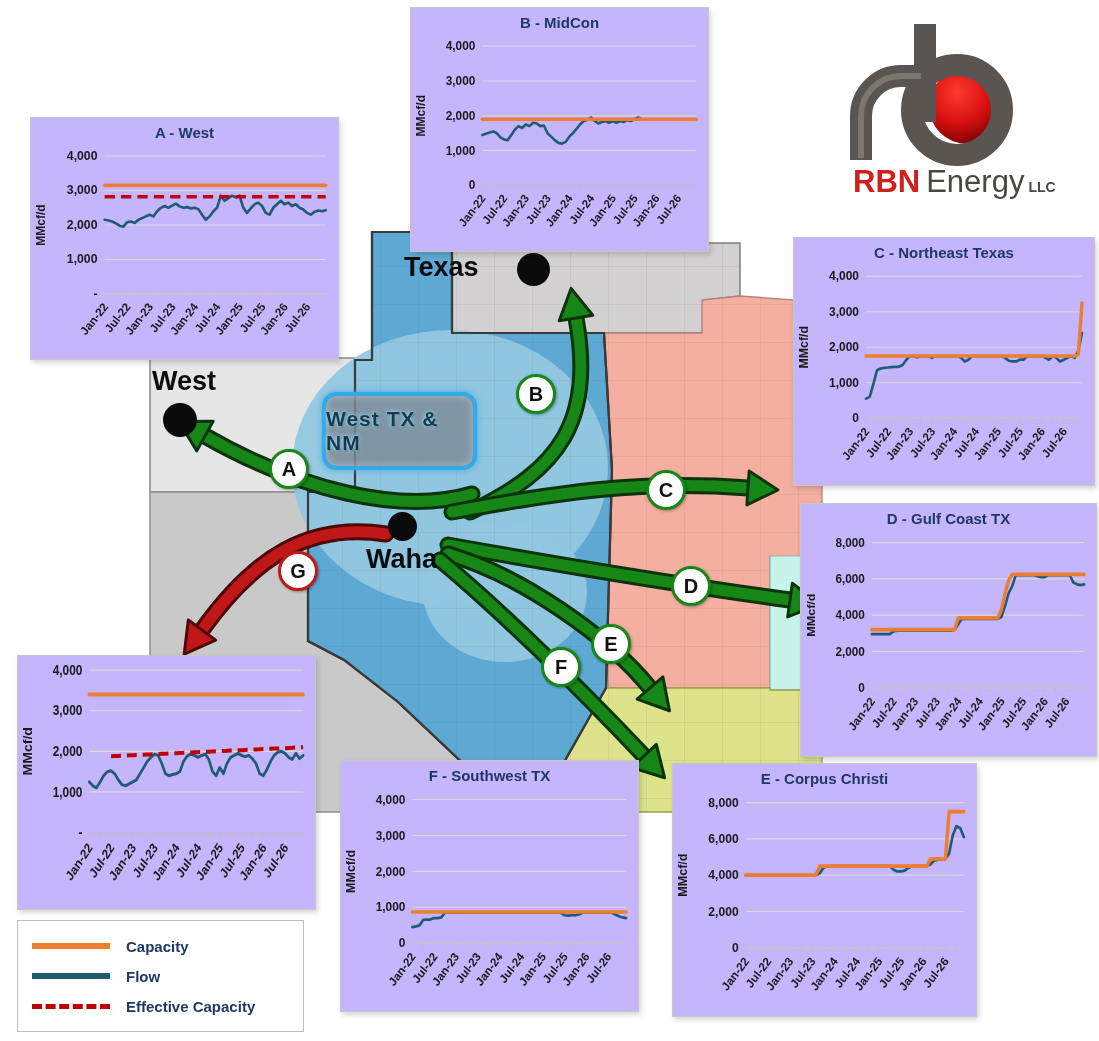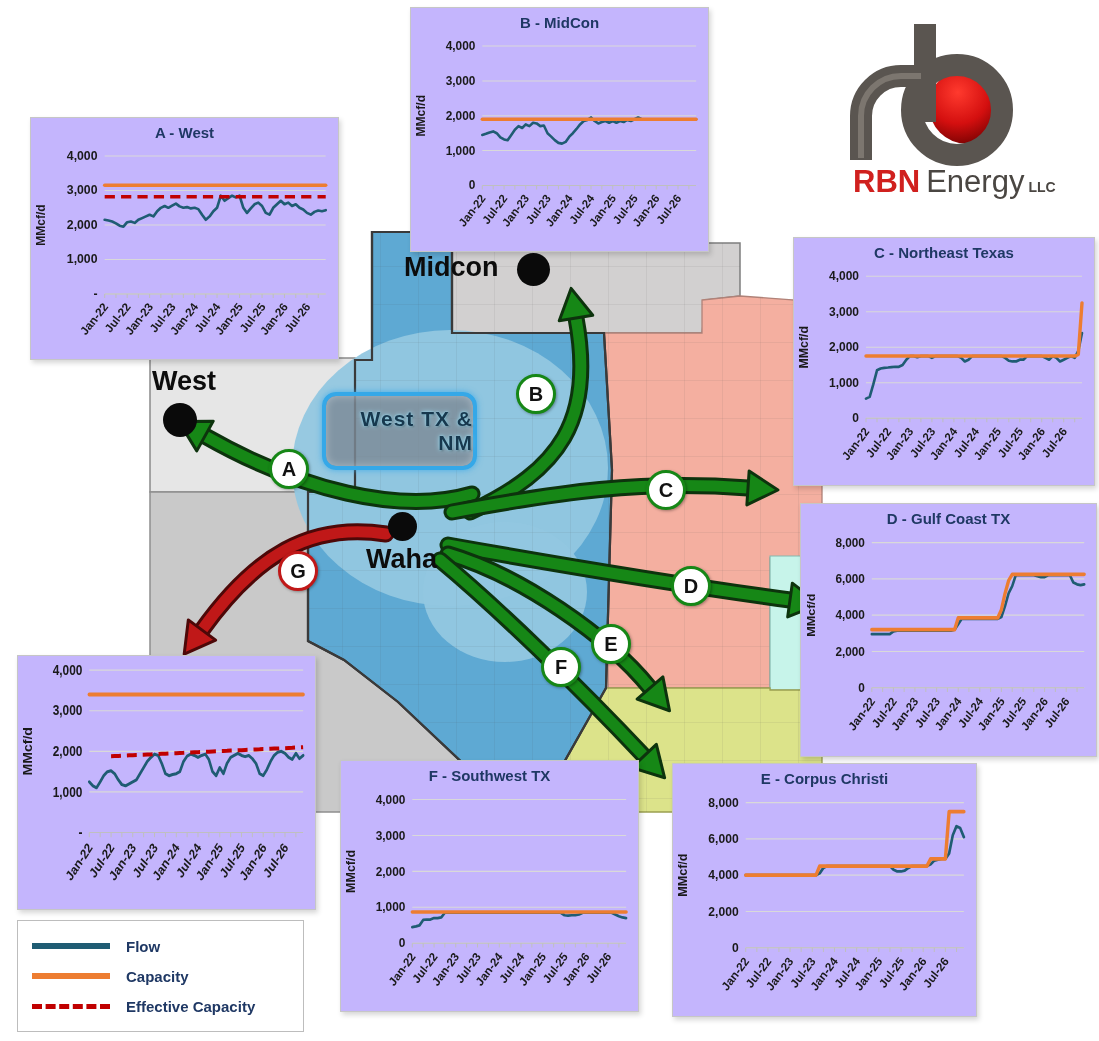--- a/index.html
+++ b/index.html
@@ -5,21 +5,21 @@
   html,body{margin:0;padding:0;background:#fff;}
   body{width:1099px;height:1041px;font-family:"Liberation Sans",sans-serif;position:relative;overflow:hidden;}
   .canvas{position:absolute;left:0;top:0;width:1099px;height:1041px;background:#fff;}
   svg{display:block;}
   
   #map-svg{position:absolute;left:0;top:0;z-index:1;}
   .map-label{position:absolute;z-index:2;font-weight:bold;color:#0c0c0c;}
   .dot{position:absolute;background:#0a0a0a;border-radius:50%;z-index:2;}
   .hub-box{position:absolute;z-index:3;border:4px solid #35A8E8;border-radius:14px;
     background:rgba(124,138,150,0.82);box-shadow:0 0 6px rgba(53,168,232,.8), inset 0 0 8px rgba(255,255,255,.35);
-    display:flex;flex-direction:column;align-items:flex-end;justify-content:center;text-align:center;}
+    display:flex;flex-direction:column;align-items:flex-start;justify-content:center;text-align:center;}
   .hub-box .ln{font-weight:bold;font-size:21px;letter-spacing:1px;color:#17384E;
     text-shadow:0 0 2px #9FE0F7,0 0 5px #9FE0F7,1px 1px 2px rgba(0,0,0,.45);}
   .badge{position:absolute;z-index:4;width:34px;height:34px;border-radius:50%;background:#fff;
     border:3px solid #168716;display:flex;align-items:center;justify-content:center;
     font-weight:bold;font-size:20px;color:#111;box-shadow:1px 1px 3px rgba(0,0,0,.35);}
   
   .chart-panel{position:absolute;z-index:5;background:#c4b5fd;border:1px solid #c6c6c6;
     box-shadow:2px 3px 5px rgba(0,0,0,.16);display:flex;flex-direction:column;}
   .chart-title{text-align:center;font-weight:bold;font-size:15px;color:#1F3864;padding-top:6px;height:20px;flex:0 0 auto;}
   svg.chart{width:100%;flex:1 1 auto;}
@@ -97,21 +97,21 @@
       <circle cx="162" cy="100" r="45" fill="none" stroke="#5a5550" stroke-width="22"></circle>
       <path d="M66,150 L66,106 A40,40 0 0 1 106,66 L130,66" fill="none" stroke="#5a5550" stroke-width="22" stroke-linecap="butt"></path>
       <line x1="130" y1="14" x2="130" y2="112" stroke="#5a5550" stroke-width="22"></line>
       <path d="M66,148 L66,106 A40,40 0 0 1 106,66 L126,66" fill="none" stroke="#7c766f" stroke-width="6"></path>
       <text x="58" y="182" font-family="Liberation Sans, sans-serif" font-size="31">
         <tspan font-weight="bold" fill="#D0201E">RBN</tspan><tspan dx="6" fill="#4a4642">Energy</tspan><tspan dx="4" font-size="14" font-weight="bold" fill="#4a4642">LLC</tspan>
       </text>
     </g>
   </svg>
 
-  <div class="map-label" style="left:404px;top:252px;font-size:27px;">Midcon</div>
+  <div class="map-label" style="left:404px;top:252px;font-size:27px;">Texas</div>
   <div class="dot" style="left:517px;top:253px;width:33px;height:33px;"></div>
 
   <div class="map-label" style="left:152px;top:366px;font-size:27px;">West</div>
   <div class="dot" style="left:163px;top:403px;width:34px;height:34px;"></div>
 
   <div class="dot" style="left:388px;top:512px;width:29px;height:29px;"></div>
   <div class="map-label" style="left:366px;top:544px;font-size:27px;">Waha</div>
 
   <div class="hub-box" style="left:322px;top:392px;width:147px;height:70px;">
     <div class="ln">West TX &amp;</div>
@@ -480,26 +480,26 @@
         <text class="xtick" transform="translate(273.7,163) rotate(-52)">Jul-26</text>
         <text class="ylab" transform="translate(14,81) rotate(-90)">MMcf/d</text>
         <path d="M72.0,106.9L75.7,110.3L79.3,112.0L83.0,106.9L86.6,101.7L90.3,98.3L94.0,97.6L97.6,100.0L101.3,105.2L104.9,109.3L108.6,110.3L112.3,108.6L115.9,106.9L119.6,105.2L123.3,100.0L126.9,94.8L130.6,89.6L134.2,86.2L137.9,83.4L141.6,84.5L145.2,91.3L148.9,100.0L152.5,101.7L156.2,100.7L159.9,100.0L163.5,98.3L167.2,89.6L170.8,85.1L174.5,83.4L178.2,84.5L181.8,86.2L185.5,84.5L189.2,83.4L192.8,87.9L196.5,98.3L200.1,101.7L203.8,94.8L207.5,100.0L211.1,91.3L214.8,86.2L218.4,84.5L222.1,82.7L225.8,84.5L229.4,85.5L233.1,84.5L236.7,87.2L240.4,91.3L244.1,100.0L247.7,101.7L251.4,96.5L255.1,89.6L258.7,84.5L262.4,81.7L266.0,81.0L269.7,82.7L273.4,86.2L277.0,87.9L280.7,82.7L284.3,87.2L288.0,84.5" fill="none" stroke="#1F5C73" stroke-width="2.6" stroke-linejoin="round" stroke-linecap="round"></path>
         <path d="M72.0,32.7L75.7,32.7L79.3,32.7L83.0,32.7L86.6,32.7L90.3,32.7L94.0,32.7L97.6,32.7L101.3,32.7L104.9,32.7L108.6,32.7L112.3,32.7L115.9,32.7L119.6,32.7L123.3,32.7L126.9,32.7L130.6,32.7L134.2,32.7L137.9,32.7L141.6,32.7L145.2,32.7L148.9,32.7L152.5,32.7L156.2,32.7L159.9,32.7L163.5,32.7L167.2,32.7L170.8,32.7L174.5,32.7L178.2,32.7L181.8,32.7L185.5,32.7L189.2,32.7L192.8,32.7L196.5,32.7L200.1,32.7L203.8,32.7L207.5,32.7L211.1,32.7L214.8,32.7L218.4,32.7L222.1,32.7L225.8,32.7L229.4,32.7L233.1,32.7L236.7,32.7L240.4,32.7L244.1,32.7L247.7,32.7L251.4,32.7L255.1,32.7L258.7,32.7L262.4,32.7L266.0,32.7L269.7,32.7L273.4,32.7L277.0,32.7L280.7,32.7L284.3,32.7L288.0,32.7" fill="none" stroke="#ED7D31" stroke-width="3.4" stroke-linejoin="round" stroke-linecap="round"></path>
         <path d="M94.0,85.1L97.6,85.0L101.3,84.9L104.9,84.7L108.6,84.6L112.3,84.4L115.9,84.3L119.6,84.1L123.3,84.0L126.9,83.9L130.6,83.7L134.2,83.6L137.9,83.4L141.6,83.3L145.2,83.1L148.9,83.0L152.5,82.8L156.2,82.7L159.9,82.6L163.5,82.4L167.2,82.3L170.8,82.1L174.5,82.0L178.2,81.8L181.8,81.7L185.5,81.6L189.2,81.4L192.8,81.3L196.5,81.1L200.1,81.0L203.8,80.8L207.5,80.7L211.1,80.6L214.8,80.4L218.4,80.3L222.1,80.1L225.8,80.0L229.4,79.8L233.1,79.7L236.7,79.6L240.4,79.4L244.1,79.3L247.7,79.1L251.4,79.0L255.1,78.8L258.7,78.7L262.4,78.6L266.0,78.4L269.7,78.3L273.4,78.1L277.0,78.0L280.7,77.8L284.3,77.7L288.0,77.5" fill="none" stroke="#C00000" stroke-width="3.4" stroke-dasharray="10 6" stroke-linejoin="round" stroke-linecap="butt"></path>
       </svg>
   </div>
 
   <div class="legend" style="left:17px;top:920px;width:287px;height:112px;">
     <div class="legend-row">
+      <div class="legend-swatch" style="background: rgb(237, 125, 49); height: 6px;"></div>
+      <div class="legend-label">Capacity</div>
+    </div>
+    <div class="legend-row">
       <div class="legend-swatch" style="background: rgb(31, 92, 115); height: 6px;"></div>
       <div class="legend-label">Flow</div>
-    </div>
-    <div class="legend-row">
-      <div class="legend-swatch" style="background: rgb(237, 125, 49); height: 6px;"></div>
-      <div class="legend-label">Capacity</div>
     </div>
     <div class="legend-row">
       <div class="legend-swatch" style="border-top: 5px dashed rgb(192, 0, 0); height: 0px;"></div>
       <div class="legend-label">Effective Capacity</div>
     </div>
   </div>
 
 </div>
 
 </body></html>

